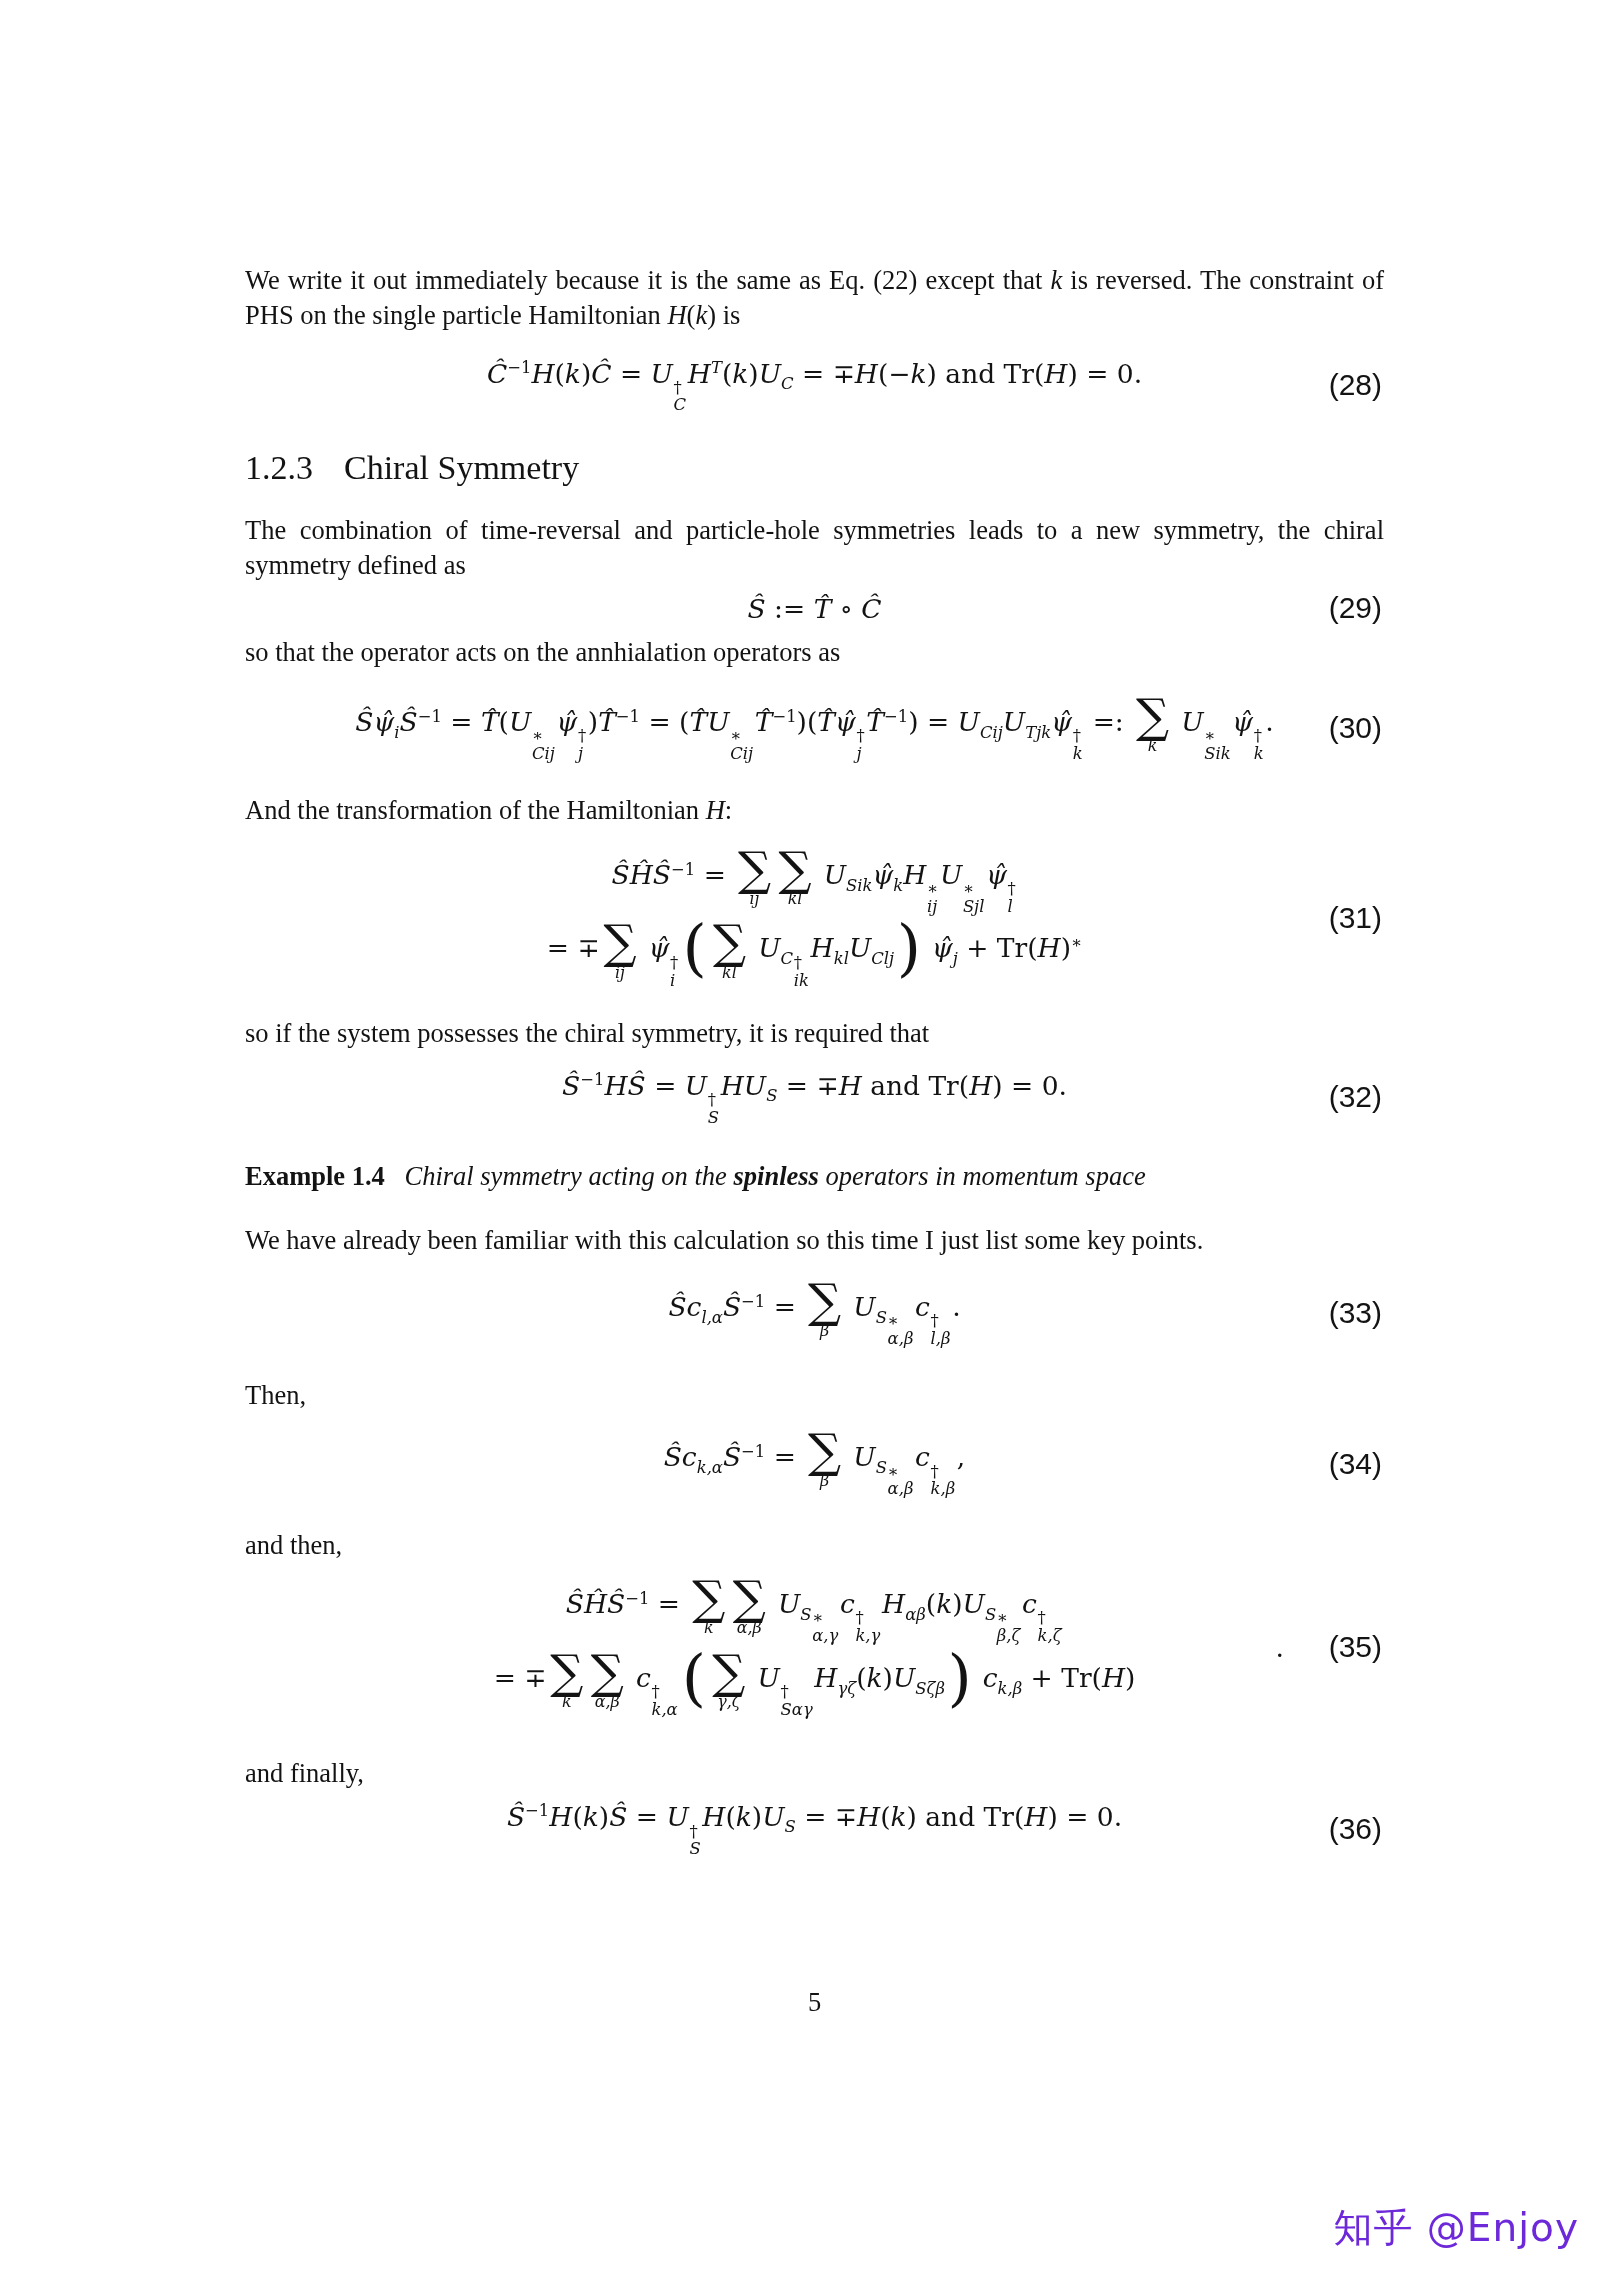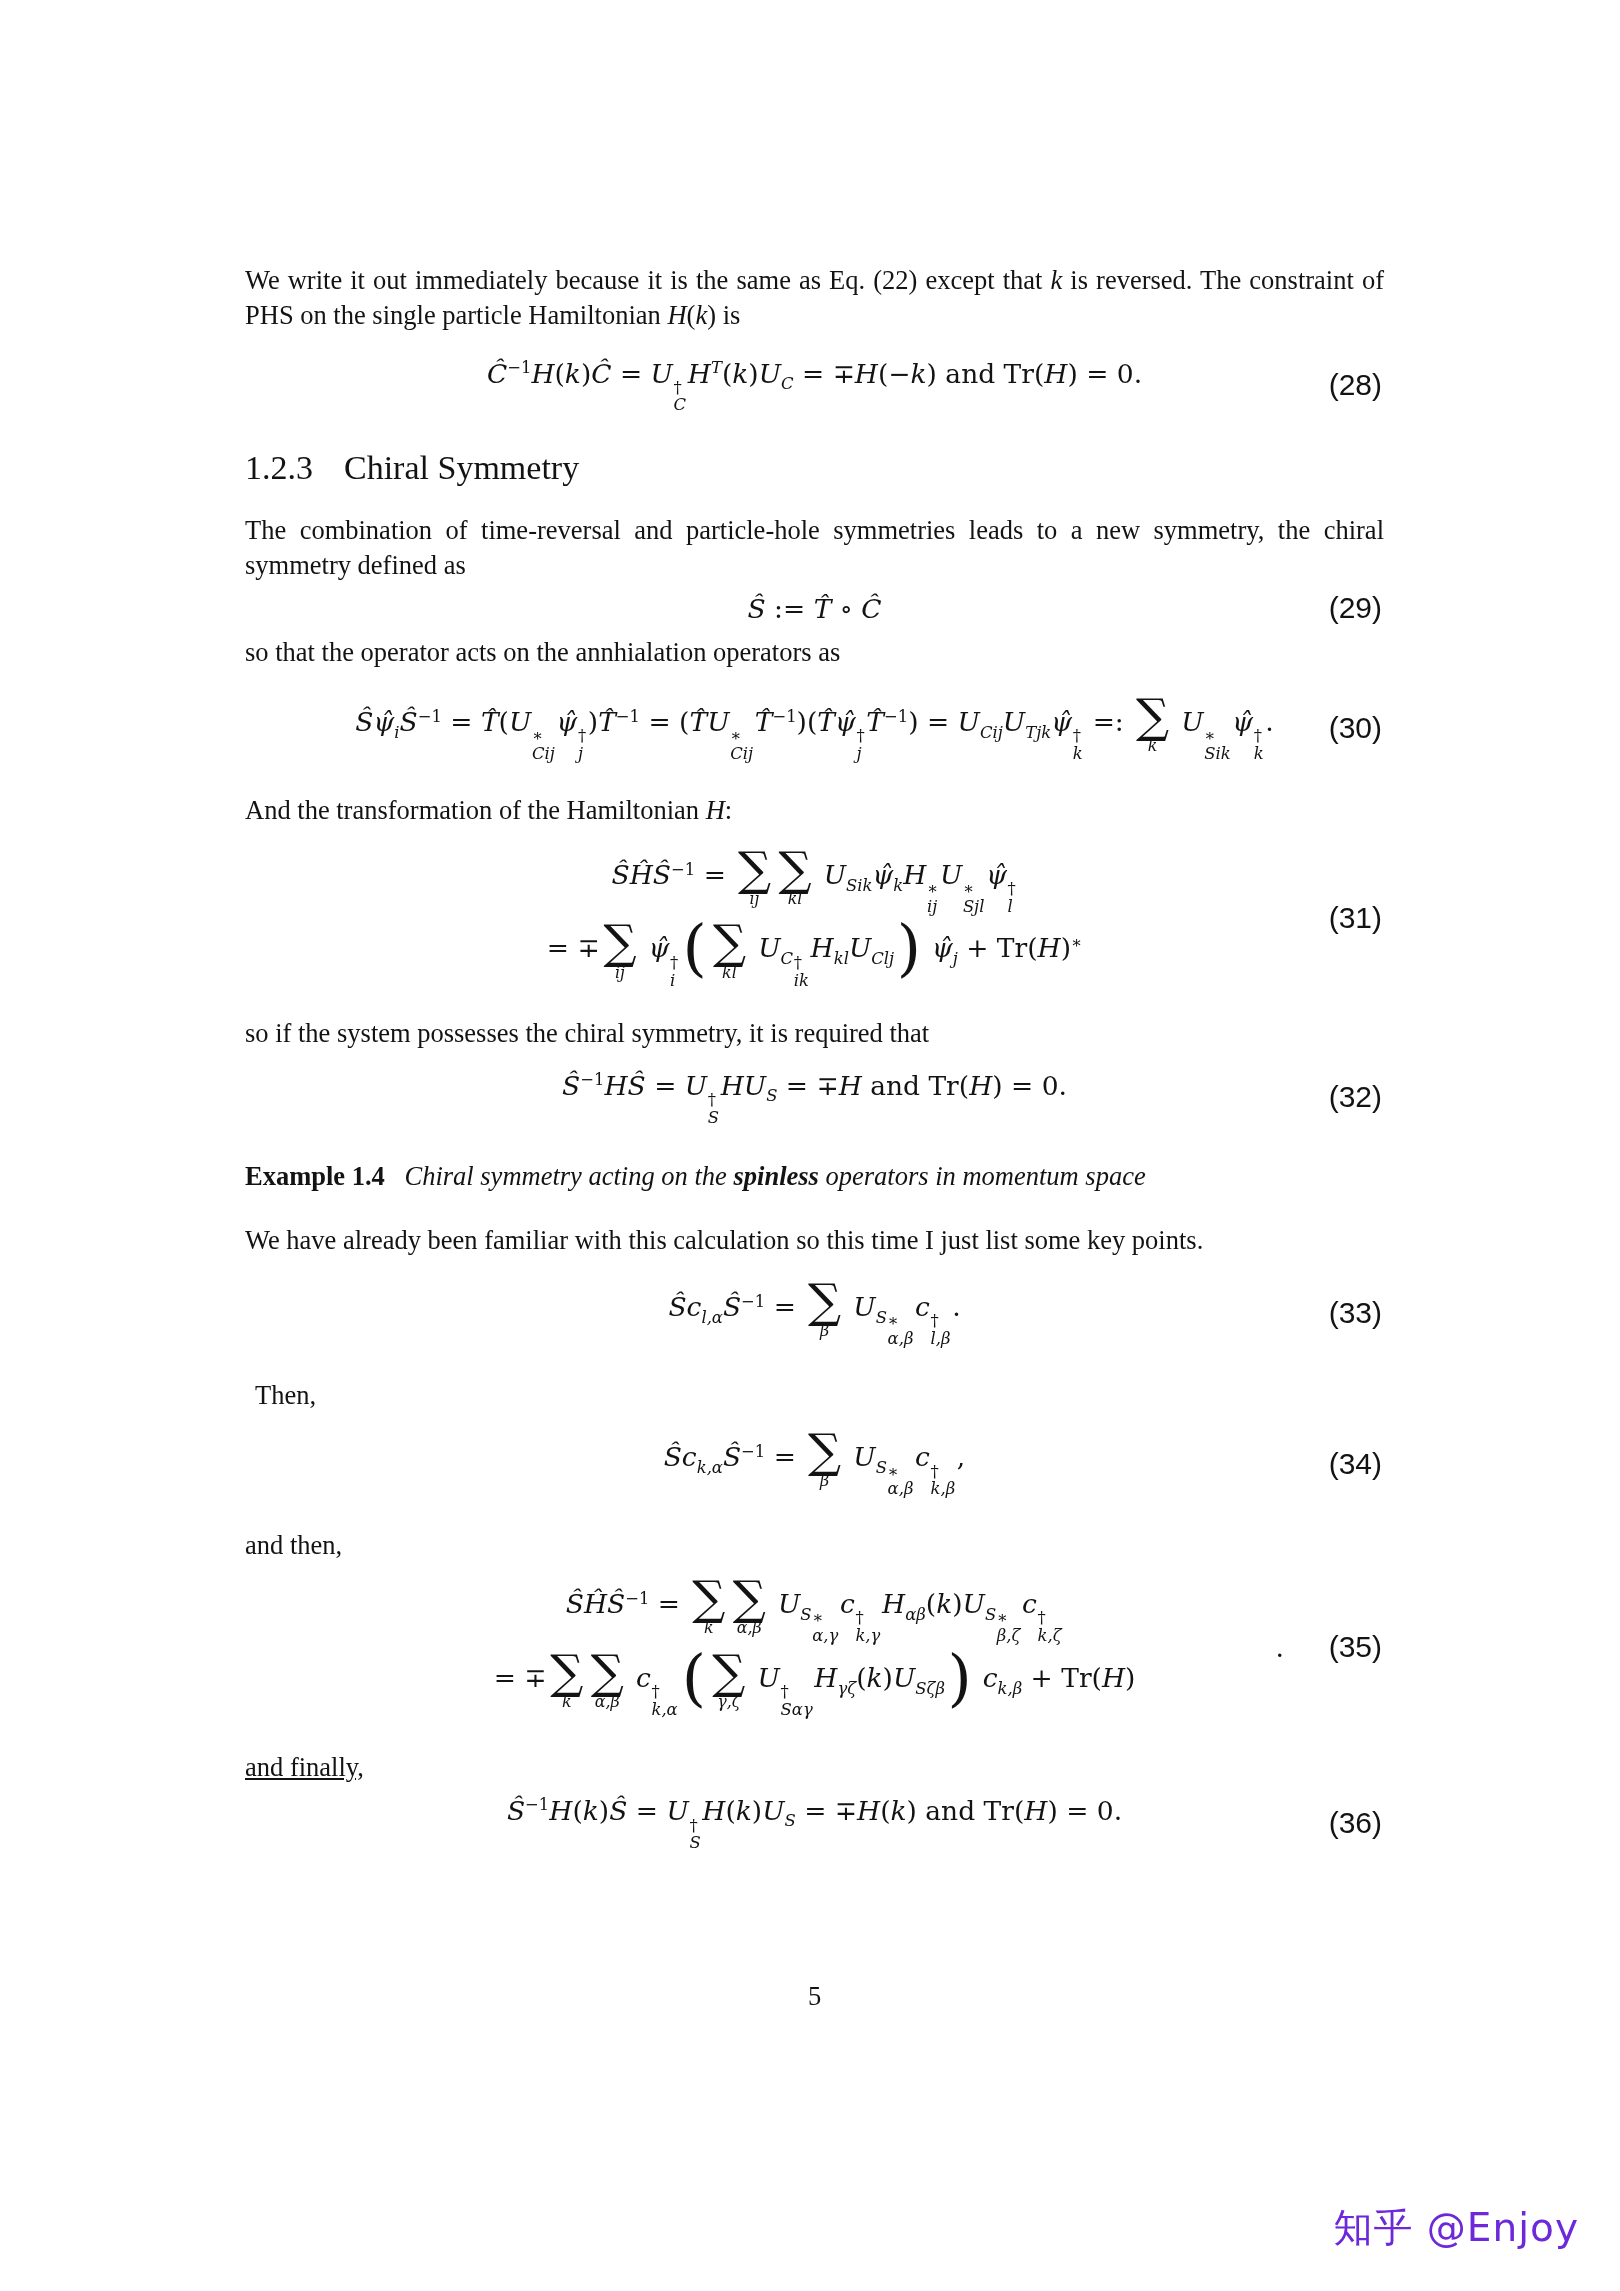--- a/index.html
+++ b/index.html
@@ -61,25 +61,25 @@
   .m-p2{margin-top:25.5px;}
   .m-eq29{margin-top:2px;min-height:47px;}
   .m-p3{margin-top:3px;}
   .m-eq30{margin-top:13.7px;min-height:90px;}
   .m-p4{margin-top:19.6px;}
   .m-eq31{margin-top:7.8px;padding:5.9px 0;}
   .m-p5{margin-top:15.7px;}
   .m-eq32{margin-top:17.6px;min-height:55px;}
   .m-p6{margin-top:29px;}
   .m-eq33{margin-top:9.8px;min-height:90px;}
-  .m-p7{margin-top:19.6px;margin-left:10px;}
+  .m-p7{margin-top:19.6px;}
   .m-eq34{margin-top:5.9px;min-height:90px;}
   .m-p8{margin-top:19.6px;}
   .m-eq35{margin-top:3.9px;padding:3.9px 0;justify-content:center;}
-  .m-p9{margin-top:22px;text-decoration:underline;}
+  .m-p9{margin-top:28px;}
   .m-eq36{margin-top:9.8px;min-height:55px;}
   .pagenum{
     text-align:center;font-size:26.5px;margin-top:129px;
   }
   .watermark{
     position:absolute;right:41px;bottom:37px;
     font-family:"DejaVu Sans","Liberation Sans",sans-serif;
     font-size:39px;color:#6d28d9;letter-spacing:1px;
   }
 </style>

